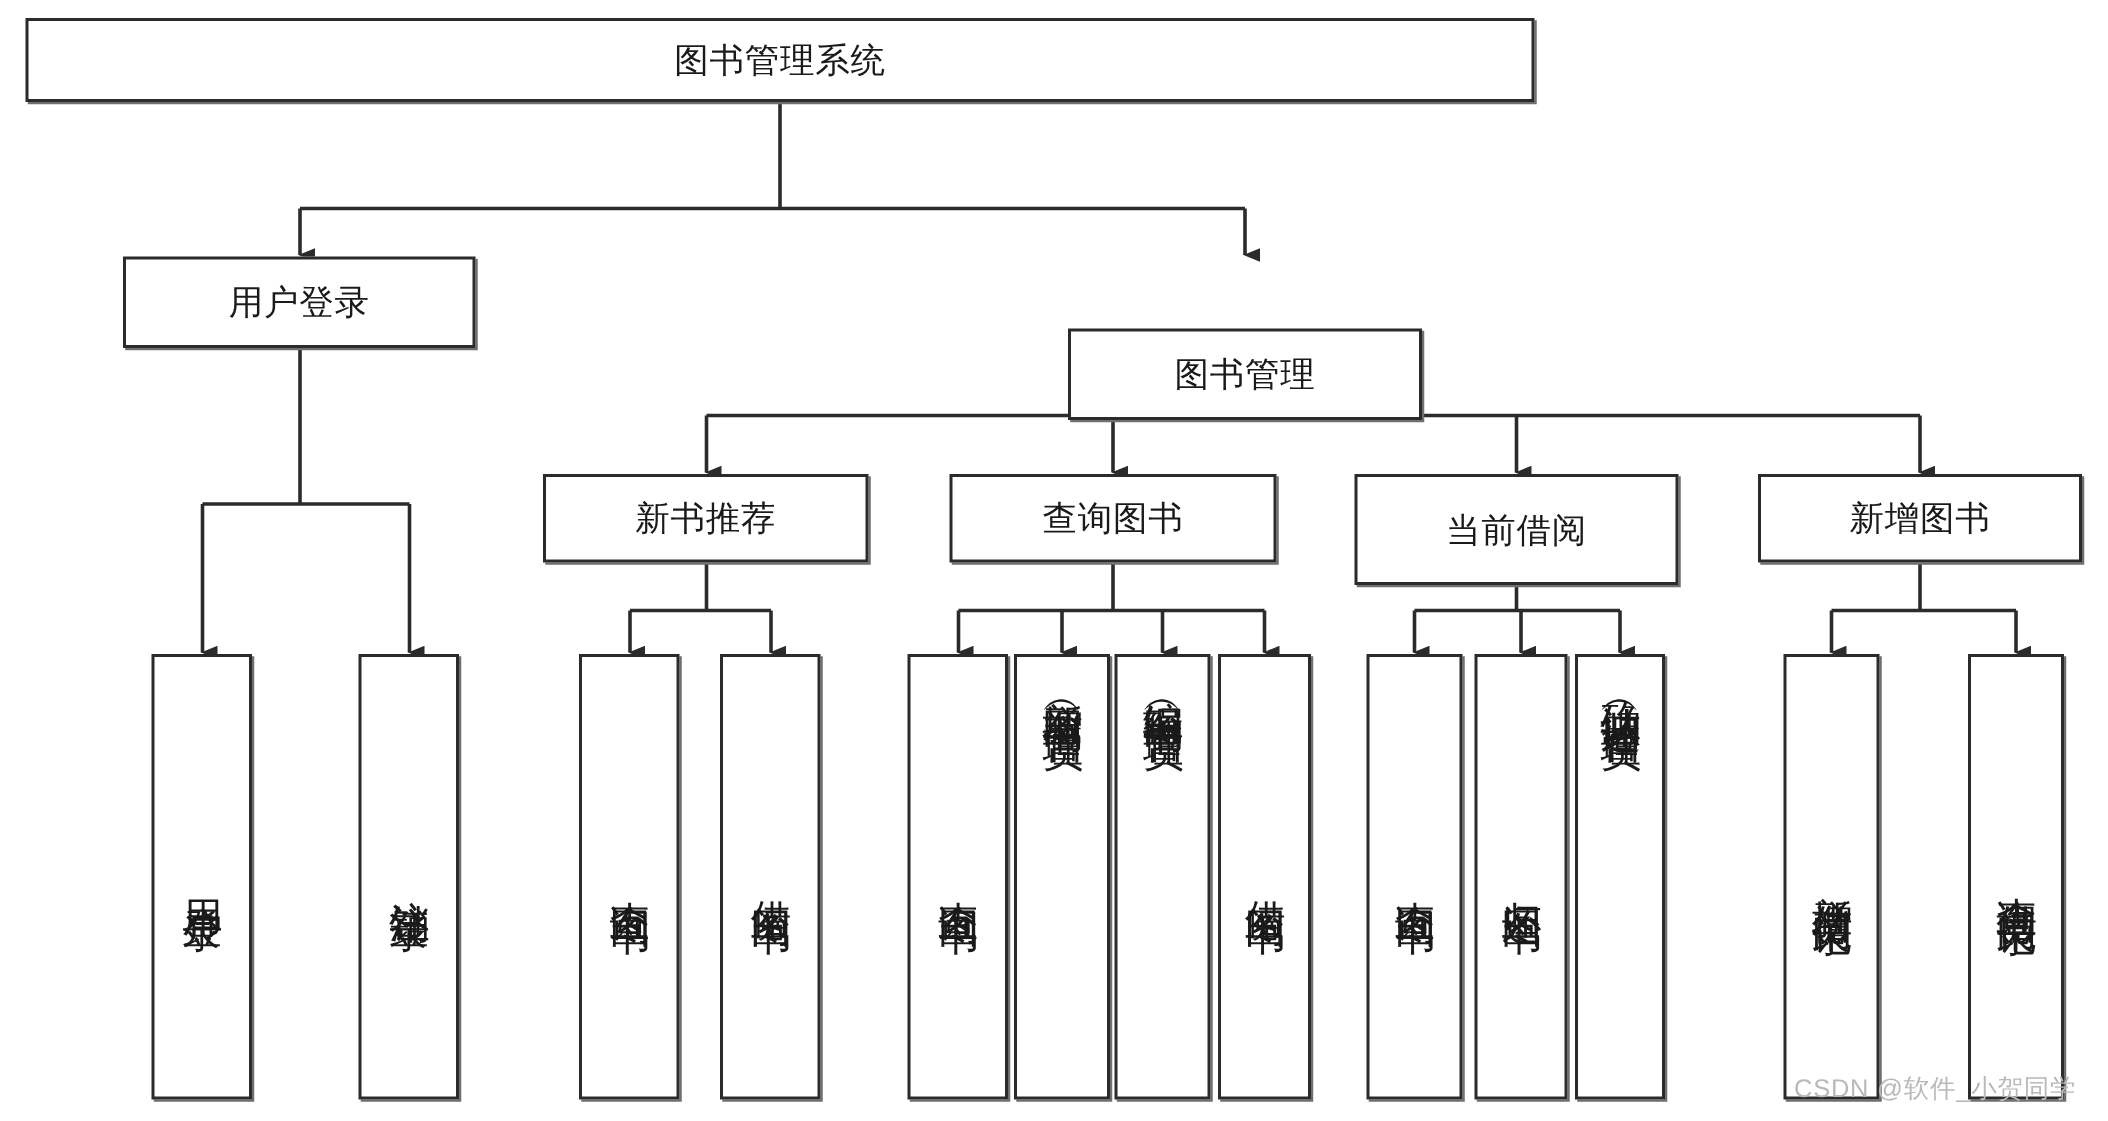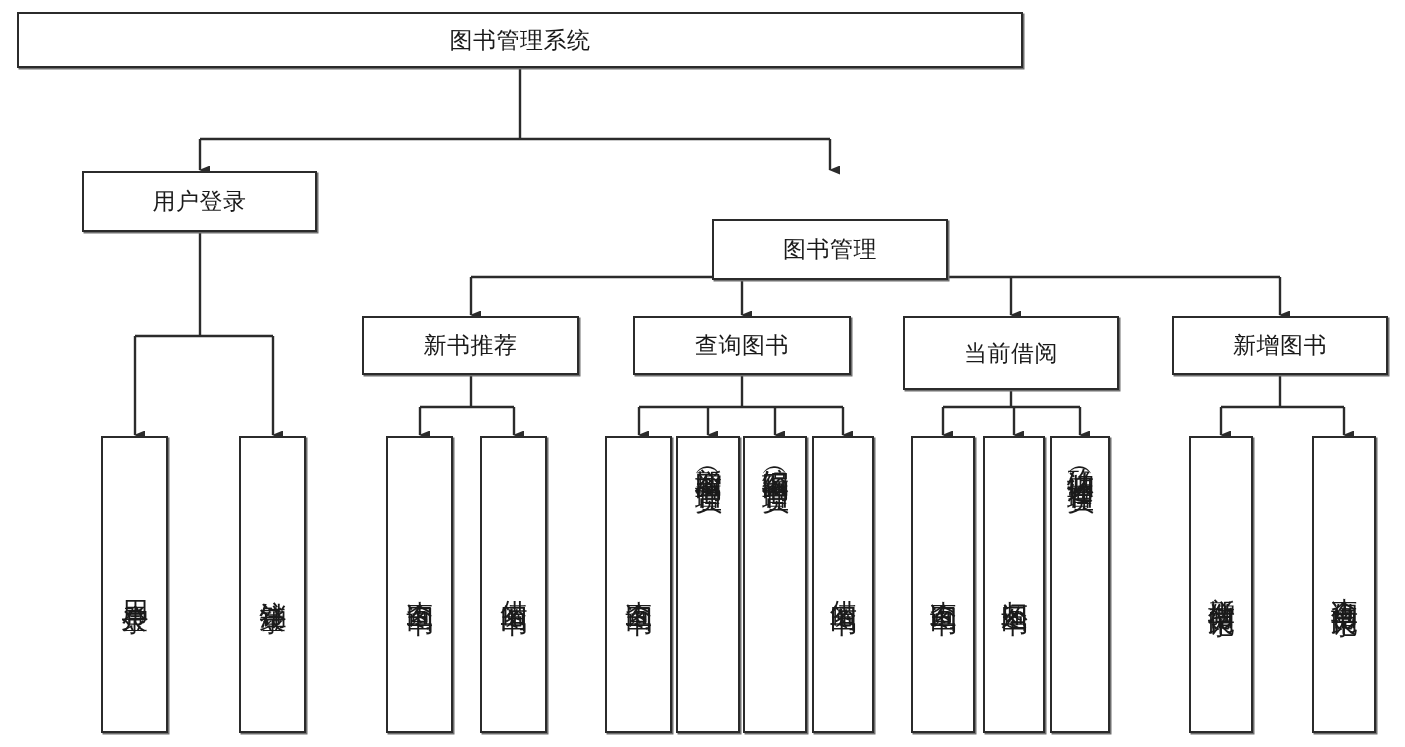--- a/index.html
+++ b/index.html
@@ -170,13 +170,14 @@
       <div class="node vertical" style="left: 1050px; top: 436px; width: 60px; height: 297px;">
         <span class="label">确认归还（管理员）</span>
       </div>
       <div class="node vertical centered" style="left: 1189px; top: 436px; width: 64px; height: 297px;">
         <span class="label">新增借阅记录</span>
       </div>
       <div class="node vertical centered" style="left: 1312px; top: 436px; width: 64px; height: 297px;">
         <span class="label">查询借阅记录</span>
       </div>
     </div>
+  <div id="watermark" style="left: 1196px; top: 714px;">CSDN @软件_小贺同学</div>
 </div>
 
 </body></html>

